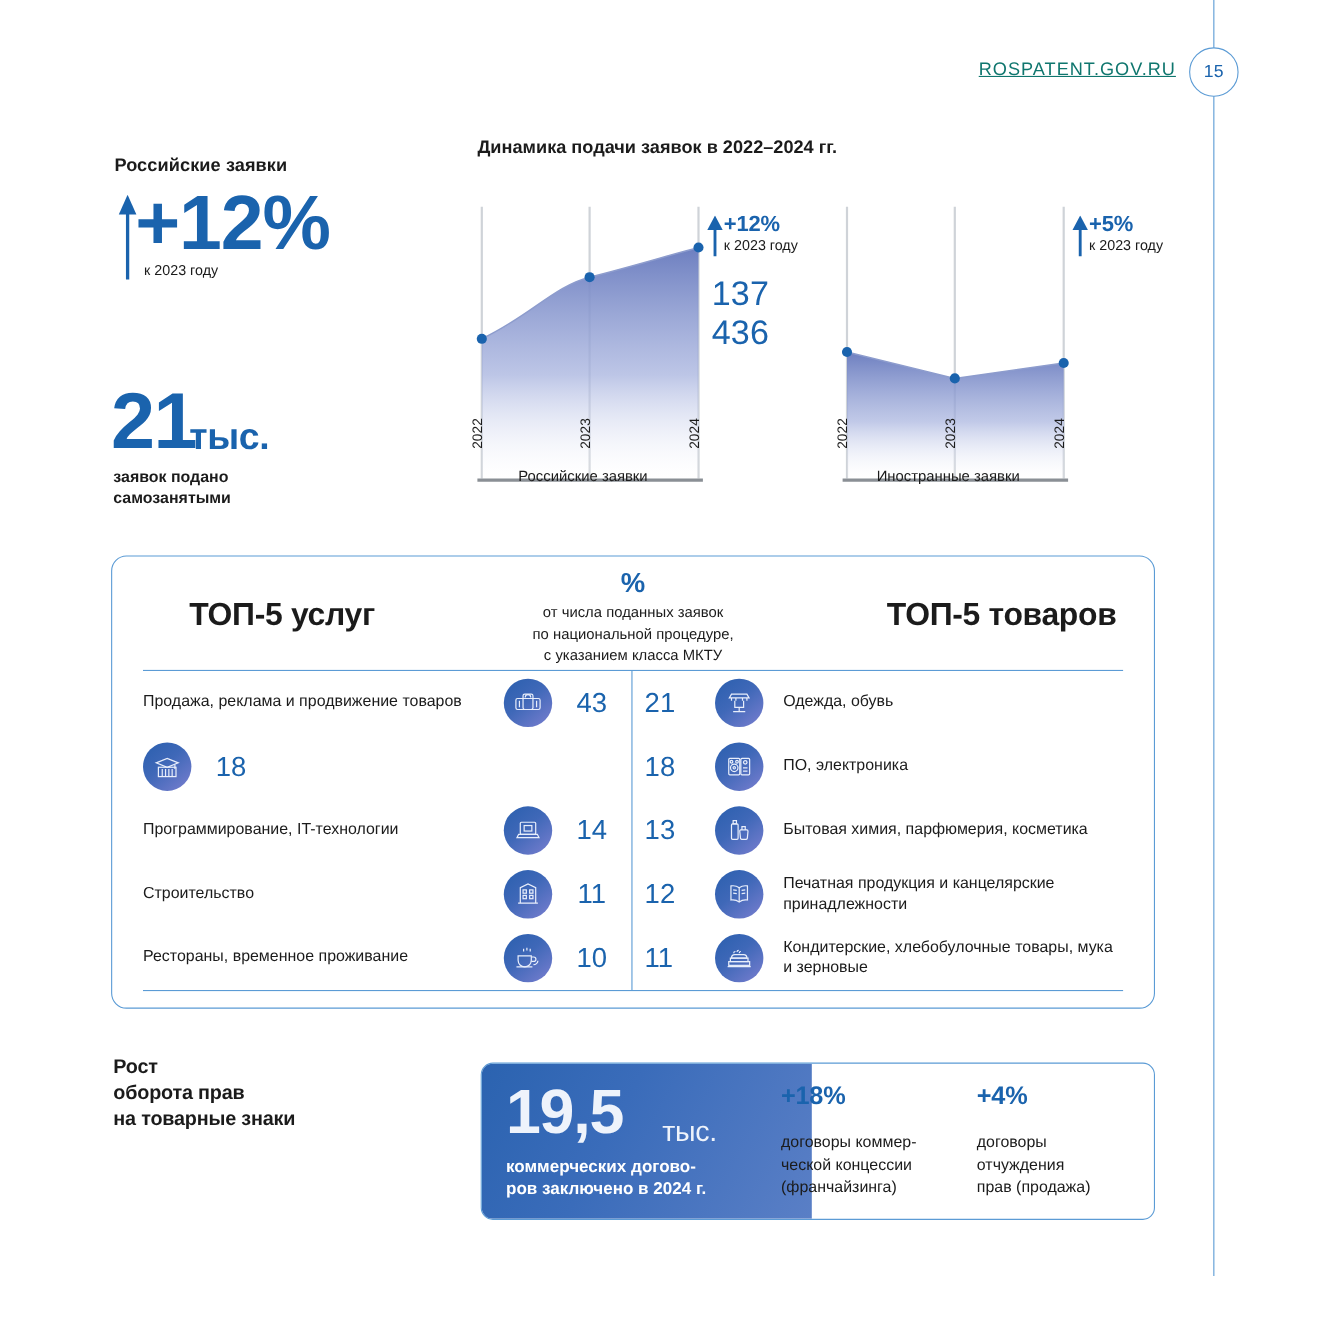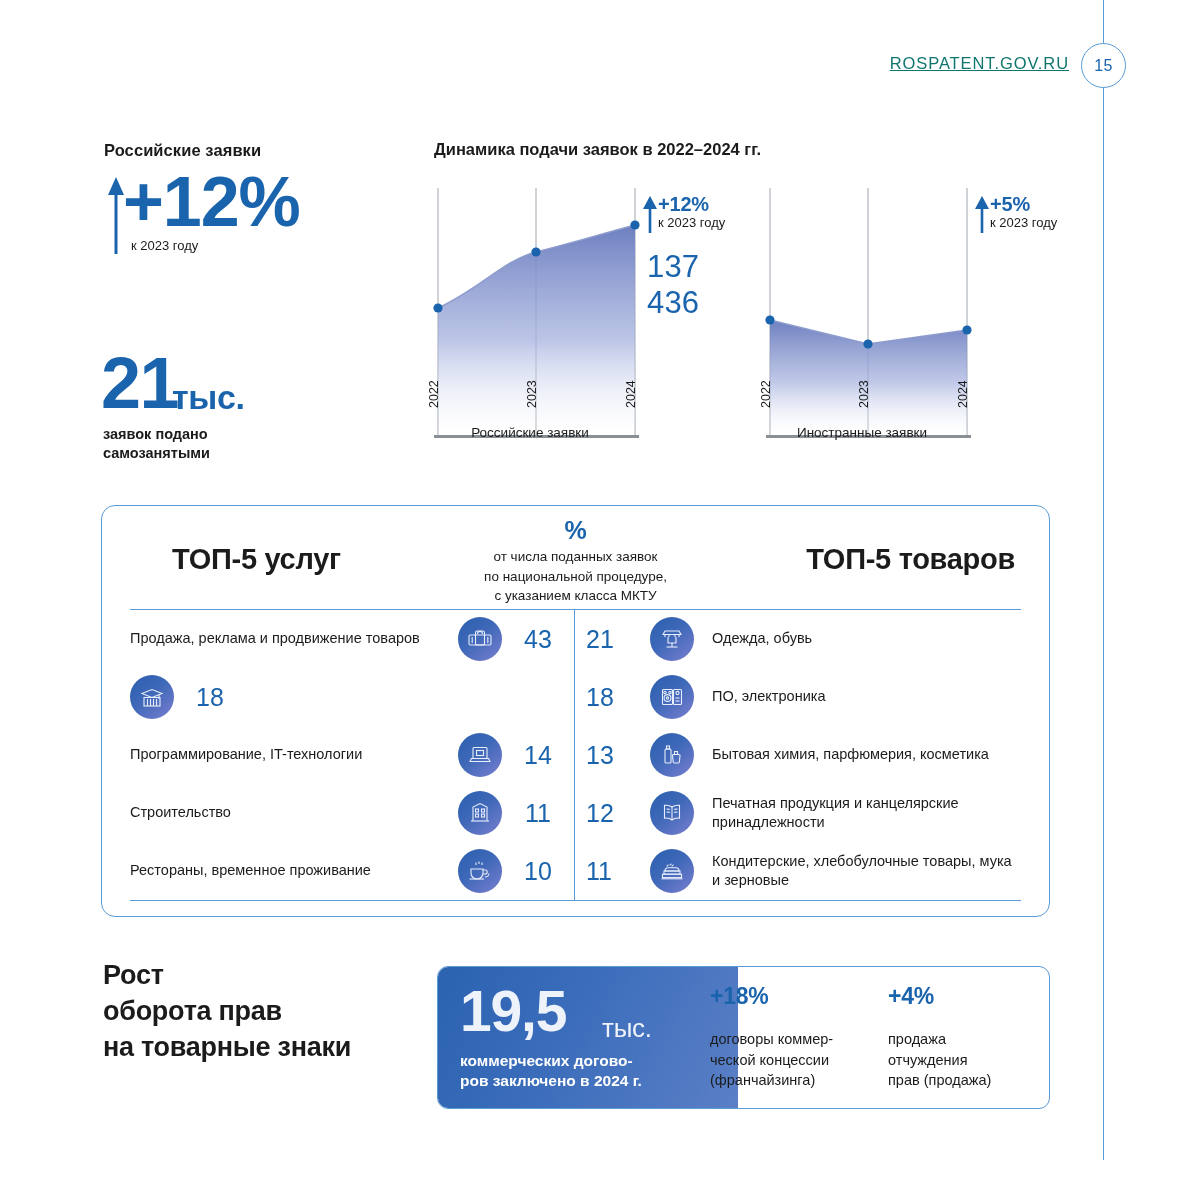--- a/index.html
+++ b/index.html
@@ -60,21 +60,21 @@
     position:absolute;left:172px;top:378px;
     font-size:34px;font-weight:bold;color:#1a63ad;letter-spacing:-.01em;
   }
   #kpi2-sub{
     position:absolute;left:103px;top:425px;
     font-size:14.5px;font-weight:bold;color:#1b1b1b;line-height:1.34;
   }
 
   
   #charts-title{
-    position:absolute;left:434px;top:140px;
+    position:absolute;left:434px;top:125px;
     font-size:16.5px;font-weight:bold;color:#1b1b1b;
   }
   .chart-block{position:absolute;top:180px;height:290px;}
   #chart-ru{left:426px;width:310px;}
   #chart-fo{left:758px;width:310px;}
   .chart-svg{position:absolute;left:0;top:0;}
   .chart-caption{
     position:absolute;top:245px;width:232px;text-align:center;
     font-size:13.5px;color:#1b1b1b;
   }
@@ -137,21 +137,21 @@
   }
   .row-num{
     width:72px;text-align:center;font-size:25px;color:#1a63ad;font-weight:400;
   }
   .row-r .row-num{width:64px;text-align:left;padding-left:10px;}
   .row-r .row-label{padding-left:18px;padding-right:0;}
 
   
   #growth-title{
     position:absolute;left:103px;top:958px;
-    font-size:27px;font-weight:bold;color:#1b1b1b;line-height:1.33;letter-spacing:-.01em;
+    font-size:18px;font-weight:bold;color:#1b1b1b;line-height:1.33;letter-spacing:-.01em;
   }
   #growth-panel{
     position:absolute;left:437px;top:966px;width:613px;height:143px;
     border:1.3px solid #5b9bd5;border-radius:11px;overflow:hidden;background:#fff;
     box-sizing:border-box;
   }
   #growth-blue{
     position:absolute;left:0;top:0;width:260px;height:100%;
     background:linear-gradient(118deg,#2b63b0 0%,#3a6cba 40%,#5a7fc6 100%);
     padding-left:40px;
@@ -460,20 +460,20 @@
       <div class="gc-sub">
         <span>договоры коммер-</span><br>
         <span>ческой концессии</span><br>
         <span>(франчайзинга)</span>
       </div>
     </div>
 
     <div class="growth-cell" id="growth-cell-2">
       <div class="gc-val">+4%</div>
       <div class="gc-sub">
-        <span>продажа</span><br>
+        <span>договоры</span><br>
         <span>отчуждения</span><br>
         <span>прав (продажа)</span>
       </div>
     </div>
   </div>
 
 </div>
 
 </body></html>

